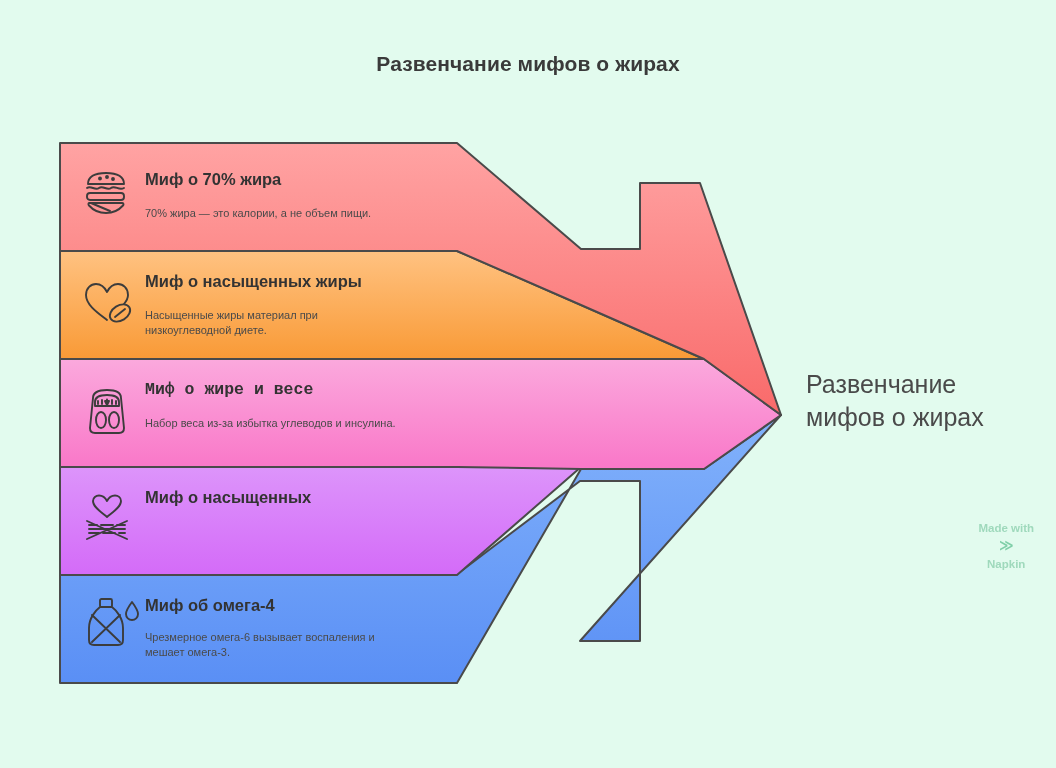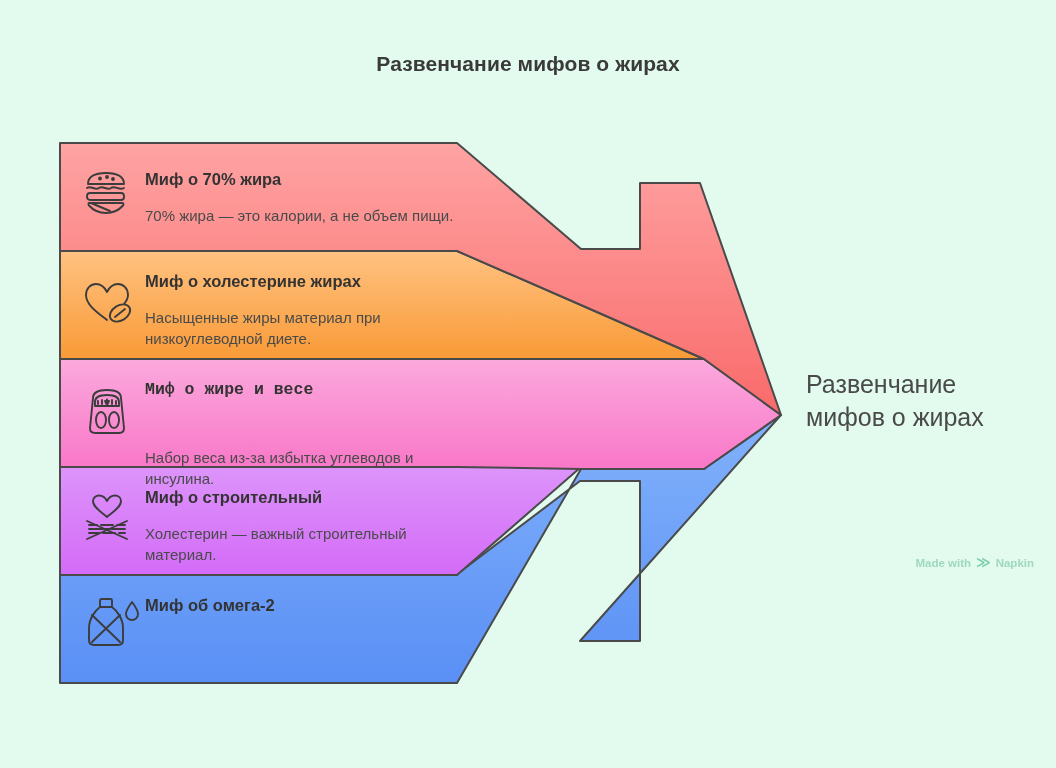--- a/index.html
+++ b/index.html
@@ -37,21 +37,21 @@
   }
   .row-title {
     position: absolute;
     font-size: 16.5px;
     font-weight: bold;
     color: #333333;
     white-space: nowrap;
   }
   .row-desc {
     position: absolute;
-    font-size: 15px;
+    font-size: 11px;
     color: #4A4A4A;
     line-height: 1.38;
     width: 310px;
   }
   #outcome-label {
     position: absolute;
     left: 806px;
     top: 368px;
     width: 215px;
     font-size: 25px;
@@ -61,20 +61,21 @@
   #watermark {
     position: absolute;
     right: 22px;
     bottom: 22px;
     display: flex;
     align-items: center;
     gap: 5px;
     font-size: 11.5px;
     color: #9FD9BC;
     font-weight: 600;
+    flex-direction: column;
   }
   #watermark .wm-mark {
     display: inline-block;
     line-height: 1;
     font-size: 14px;
     color: #7FCFA8;
     transform: translateY(-1px);
   }
 </style>
 </head>
@@ -160,30 +161,30 @@
         <path d="M14,9 C10,12 3,20 3,30 L3,42 C3,45 5,47 8,47 L32,47 C35,47 37,45 37,42 L37,30 C37,20 30,12 26,9 Z"></path>
         <path d="M6,17 L34,44 M34,17 L6,44"></path>
         <path d="M46,4 C46,4 40,12 40,16 C40,19.5 42.8,22 46,22 C49.2,22 52,19.5 52,16 C52,12 46,4 46,4 Z"></path>
       </g>
     </g>
   </svg>
 
   <div class="row-title" style="left:145px; top:170px;">Миф о 70% жира</div>
   <div class="row-desc" style="left:145px; top:206px; width:330px;">70% жира — это калории, а не объем пищи.</div>
 
-  <div class="row-title" style="left:145px; top:272px;">Миф о холестерине жирах</div>
+  <div class="row-title" style="left:145px; top:272px;">Миф о насыщенных жиры</div>
   <div class="row-desc" style="left:145px; top:308px; width:262px;">Насыщенные жиры материал при низкоуглеводной диете.</div>
 
   <div class="row-title" style="left:145px; top:380px;font-family:Liberation Mono, monospace;">Миф о жире и весе</div>
-  <div class="row-desc" style="left:145px; top:416px; width:288px;margin-top:32px;">Набор веса из-за избытка углеводов и инсулина.</div>
+  <div class="row-desc" style="left:145px; top:416px; width:288px;">Набор веса из-за избытка углеводов и инсулина.</div>
 
-  <div class="row-title" style="left:145px; top:488px;">Миф о строительный</div>
-  <div class="row-desc" style="left:145px; top:524px; width:280px;">Холестерин —  важный строительный материал.</div>
+  <div class="row-title" style="left:145px; top:488px;">Миф о насыщенных</div>
 
-  <div class="row-title" style="left:145px; top:596px;">Миф об омега-2</div>
+  <div class="row-title" style="left:145px; top:596px;">Миф об омега-4</div>
+  <div class="row-desc" style="left:145px; top:630px; width:250px;">Чрезмерное омега-6 вызывает воспаления и мешает омега-3.</div>
 
   <div id="outcome-label">Развенчание мифов о жирах</div>
 
   <div id="watermark">
     <span>Made with</span>
     <span class="wm-mark">≫</span>
     <span>Napkin</span>
   </div>
 
 </div>

